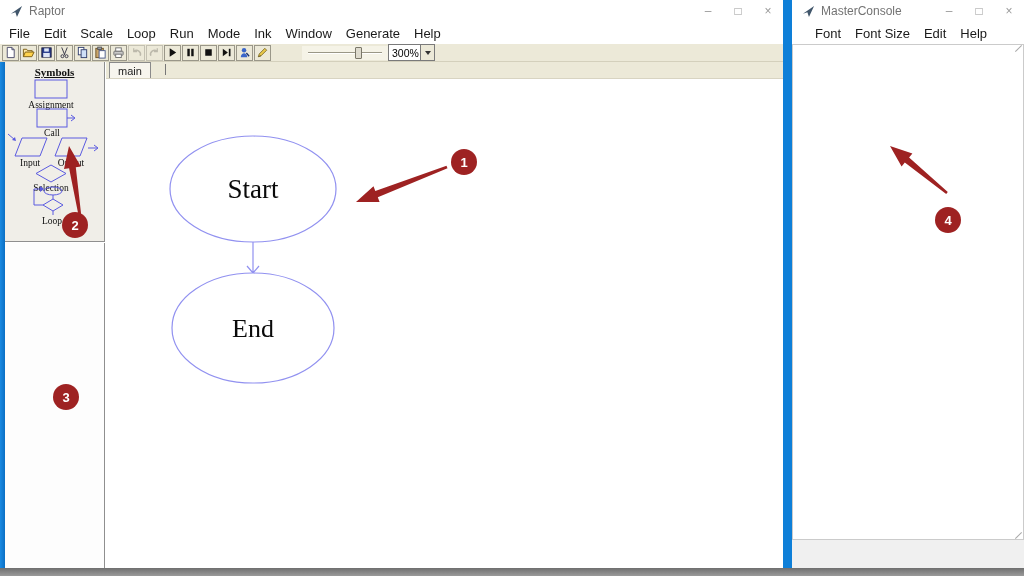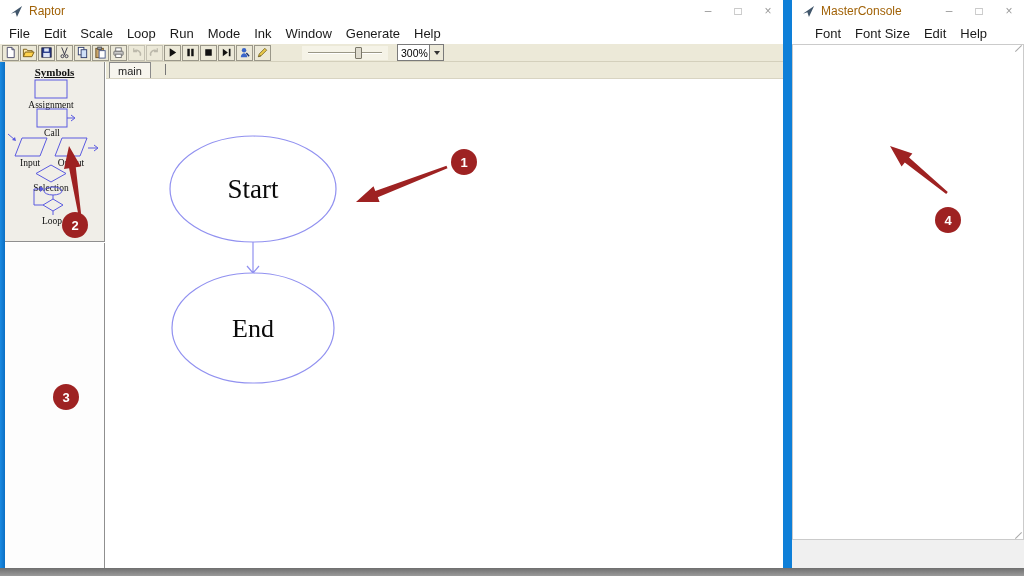--- a/index.html
+++ b/index.html
@@ -7,38 +7,38 @@
   body { font-family:"Liberation Sans", sans-serif; position:relative; background:#0e7fd8; }
   #stage { position:absolute; inset:0; }
 
   
   .window { position:absolute; top:0; background:#fff; }
   #raptor-window { left:0; width:783px; height:568px; }
   #console-window { left:792px; width:232px; height:568px; background:#f0f0f0; }
 
   .titlebar { height:22px; background:#fff; display:flex; align-items:center; padding-left:10px; }
   .titlebar .app-icon { width:13px; height:13px; margin-right:6px; flex:0 0 auto; }
-  .titlebar .title { font-size:12px; color:#a16207; }
+  .titlebar .title { font-size:12px; color:#737373; }
   .win-controls { margin-left:auto; display:flex; align-items:center; }
   .win-controls span { width:30px; text-align:center; color:#9a9a9a; font-size:12px; line-height:22px; cursor:default; }
 
   .menubar { height:22px; background:#fff; display:flex; align-items:center; font-size:13px; color:#1a1a1a; }
   .menubar span { padding:0 7px; cursor:default; }
   #raptor-window .menubar { padding-left:2px; }
   #console-window .menubar { padding-left:16px; }
 
   
   .toolbar { height:18px; background:#ece9d8; border-bottom:1px solid #d4d0bc; display:flex; align-items:center; padding-left:2px; }
   .tbtn { width:17px; height:16px; margin-right:1px; background:#ece9d8; border:1px solid #9a9789; padding:0; display:flex; align-items:center; justify-content:center; }
   .tbtn.disabled { border-color:#c4c1b2; }
   .tbtn svg { width:13px; height:13px; display:block; }
   .slider-zone { width:86px; height:14px; margin-left:30px; background:#f5f3e7; position:relative; }
   .slider-track { position:absolute; left:6px; right:6px; top:6px; height:2px; background:#9a9786; border-bottom:1px solid #fff; }
   .slider-handle { position:absolute; left:62%; top:1px; width:7px; height:12px; background:#dedbce; border:1px solid #7a7769; border-radius:1px; }
-  .zoom-combo { width:47px; height:17px; margin-left:9px; background:#fff; border:1px solid #7a7a7a; display:flex; font-size:10.5px; }
+  .zoom-combo { width:47px; height:17px; background:#fff; border:1px solid #7a7a7a; display:flex; font-size:10.5px; }
   .zoom-combo .zoom-value { flex:1; padding:2px 0 0 3px; color:#000; }
   .zoom-combo .combo-btn { width:14px; background:#ece9d8; border-left:1px solid #7a7a7a; display:flex; align-items:center; justify-content:center; }
   .combo-btn i { width:0; height:0; border-left:3px solid transparent; border-right:3px solid transparent; border-top:4px solid #333; }
 
   
   .raptor-body { position:relative; height:506px; }
   .left-desktop-strip { position:absolute; left:0; top:0; width:5px; height:506px; background:linear-gradient(90deg,#1a8ae2,#0b6fc4); }
   .symbols-panel { position:absolute; left:5px; top:0; width:100px; height:180px; background:#f0eee8; border-right:1px solid #8f8f8f; border-bottom:1px solid #8f8f8f; }
   .symbols-heading { text-align:center; margin-top:4px; font-family:"Liberation Serif", serif; font-weight:bold; font-size:11px; text-decoration:underline; color:#111; }
   .symbols-panel svg { display:block; }

